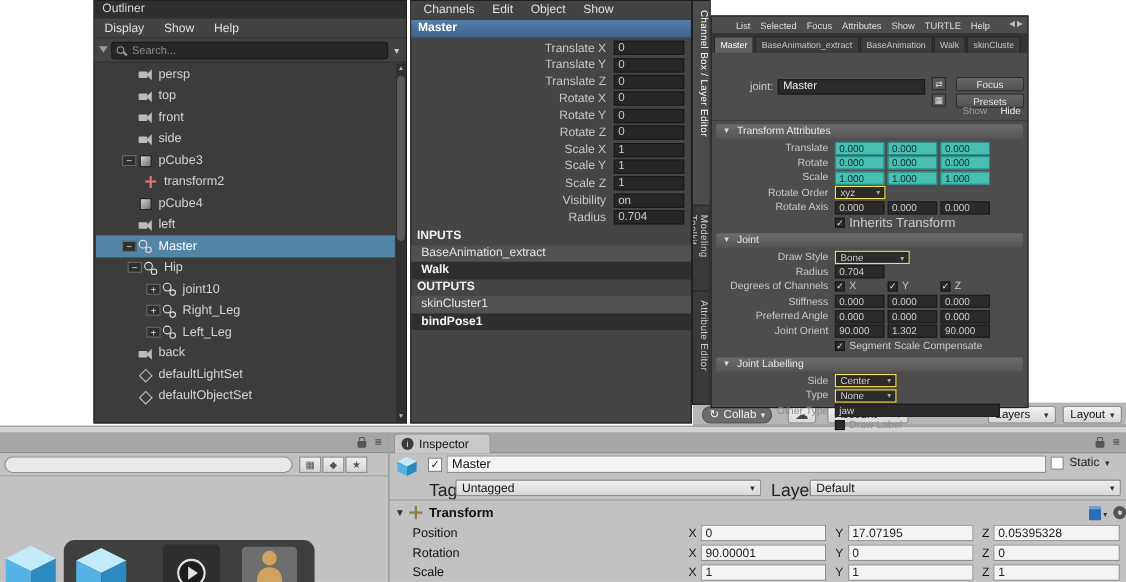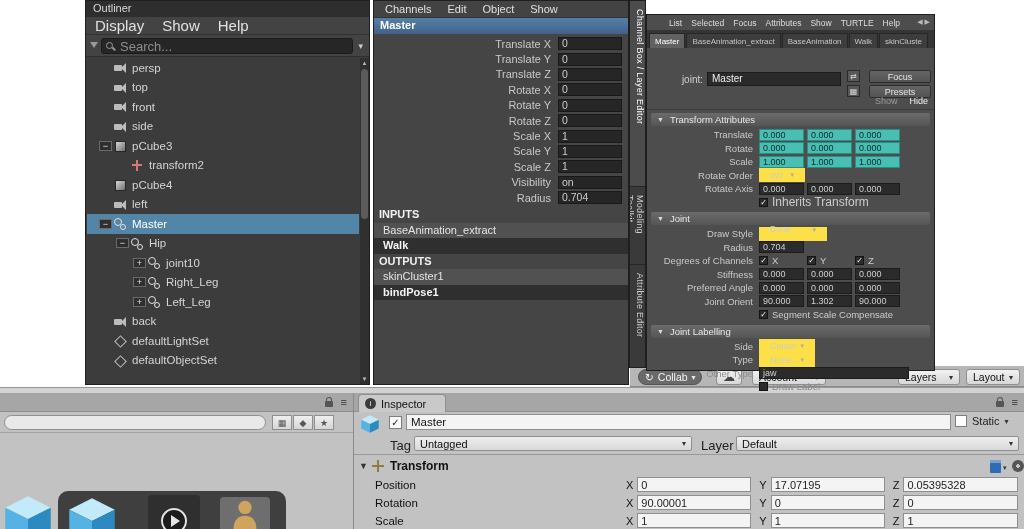--- a/index.html
+++ b/index.html
@@ -64,21 +64,21 @@
   .u-chk { position:absolute; width:13px; height:13px; background:#fdfdfd; border:1px solid #7d7d7d;
            font-size:10px; line-height:11px; text-align:center; color:#222; }
   .name-field { position:absolute; left:52px; top:0; width:545px; height:16px; background:#f4f4f4;
                 border:1px solid #8f8f8f; font-size:11.5px; color:#111; padding:0 4px;
                 font-family:"Liberation Sans","DejaVu Sans",sans-serif; }
   .static-group { position:absolute; left:601px; top:1px; display:flex; align-items:center; gap:5px; }
   .static-chk { position:static; width:12px; height:12px; }
   .static-label { font-size:11px; color:#222; }
   .static-dd { font-size:8px; color:#333; }
   .insp-row2 { position:absolute; left:0; top:43px; width:100%; height:16px; }
-  .tl-label { position:absolute; top:2px; font-size:13px; color:#222; }
+  .tl-label { position:absolute; top:2px; font-size:16px; color:#222; }
   .u-dd { position:absolute; top:0; height:15px; background:linear-gradient(#efefef,#d8d8d8);
           border:1px solid #8f8f8f; border-radius:2px; color:#111; font-size:11px;
           display:flex; align-items:center; justify-content:space-between; padding:0 5px; }
   .u-dd .dd { font-size:8px; color:#333; }
   .insp-sep { position:absolute; left:0; top:61px; width:100%; height:1px; background:#999; }
   .comp-head { position:absolute; left:0; top:64px; width:100%; height:18px; }
   .fold-arrow { position:absolute; left:5px; top:4px; font-size:9px; color:#333; }
   .transform-icon { position:absolute; left:18px; top:3px; width:12px; height:12px; }
   .transform-icon::before { content:""; position:absolute; left:5px; top:0; width:2px; height:12px; background:#8f7b45; }
   .transform-icon::after { content:""; position:absolute; left:0; top:5px; width:12px; height:2px; background:#8f7b45; }
@@ -97,33 +97,33 @@
                 font-size:11px; color:#222; padding:0 3px;
                 font-family:"Liberation Sans","DejaVu Sans",sans-serif; }
 
   
   .mpanel { position:absolute; background:#454545; border:1px solid #1f1f1f; color:#ccc; z-index:5; }
 
   
   .outliner { left:85px; top:0; width:285px; height:385px; background:#3c3c3c; }
   .ol-title { height:16px; background:#2e2e2e; font-size:11px; color:#d8d8d8; padding:1px 7px; }
   .ol-menu { height:18px; background:#434343; display:flex; align-items:center; gap:18px;
-             padding-left:9px; font-size:15px; color:#e0e0e0; border-bottom:1px solid #333; }
+             padding-left:9px; font-size:11px; color:#e0e0e0; border-bottom:1px solid #333; }
   .ol-search { position:relative; height:22px; background:#434343; border-bottom:1px solid #2f2f2f; }
   .filter-icon { position:absolute; left:4px; top:7px; width:0; height:0;
                  border-left:4px solid transparent; border-right:4px solid transparent; border-top:6px solid #9a9a9a; }
   .ol-search input { position:absolute; left:15px; top:3px; width:252px; height:16px; background:#262626;
-                     border:1px solid #1b1b1b; border-radius:3px; color:#bbb; font-size:13px; padding:0 4px 0 18px;
+                     border:1px solid #1b1b1b; border-radius:3px; color:#bbb; font-size:10px; padding:0 4px 0 18px;
                      font-family:"Liberation Sans","DejaVu Sans",sans-serif; }
   .ol-search input::placeholder { color:#8d8d8d; }
   .mag { position:absolute; left:20px; top:7px; width:7px; height:7px; border:1.5px solid #9a9a9a; border-radius:50%; }
   .mag::after { content:""; position:absolute; left:5px; top:5px; width:4px; height:1.5px; background:#9a9a9a; transform:rotate(45deg); }
   .ol-filter-dd { position:absolute; right:6px; top:6px; font-size:9px; color:#cfcfcf; }
   .ol-tree { position:absolute; top:57px; left:1px; right:10px; bottom:1px; overflow:hidden; }
-  .ol-row { height:19.5px; display:flex; align-items:center; padding-left:12px; font-size:11.5px; color:#d4d4d4; }
+  .ol-row { height:19.5px; display:flex; align-items:center; padding-left:24px; font-size:11.5px; color:#d4d4d4; }
   .ol-row.ind-1 { padding-left:29px; }
   .ol-row.ind-2 { padding-left:46px; }
   .ol-row.sel { background:#5285a6; color:#ffffff; }
   .ol-exp { width:13px; height:10px; flex:none; margin-right:1px; text-align:center;
             font-size:9px; line-height:8px; color:#e3e3e3; border:1px solid #6a6a6a; background:#2f2f2f; }
   .ol-exp:empty { border:none; background:transparent; }
   .oli { width:14px; height:13px; position:relative; flex:none; margin-right:5px; }
   .oli-camera::before { content:""; position:absolute; left:1px; top:4px; width:8px; height:6px; background:#bcbcbc; border-radius:1px; }
   .oli-camera::after { content:""; position:absolute; left:8px; top:2px; border-top:5px solid transparent;
                        border-bottom:5px solid transparent; border-right:5px solid #bcbcbc; }
@@ -191,21 +191,21 @@
   .ae-sec { height:13px; margin:3px 4px 2px 4px; background:linear-gradient(#6b6b6b,#555555); border-radius:2px;
             display:flex; align-items:center; padding-left:6px; gap:6px; color:#e8e8e8; font-size:9.5px; }
   .ae-sec .tri { font-size:7px; color:#ddd; }
   .ae-row { display:flex; align-items:center; height:13.5px; }
   .ae-l { width:112px; text-align:right; padding-right:6px; font-size:9.5px; color:#c9c9c9; flex:none; }
   .ae-l.dim, .dim { color:#8c8c8c; }
   .ae-f { width:45px; height:12px; margin-right:3px; font-size:9px; line-height:10px; padding-left:3px; }
   .ae-f.teal { background:#49beb2; color:#0c2b28; border:1px solid #2b8d84; }
   .ae-f.darkf { background:#2b2b2b; color:#cfcfcf; border:1px solid #1c1c1c; }
   .ae-f.wide { width:150px; }
-  .ae-dd { height:12px; background:#2b2b2b; border:7px solid #fde047; color:#ccc; font-size:9px;
+  .ae-dd { height:12px; background:#2b2b2b; border:1px solid #fde047; color:#ccc; font-size:9px;
            display:flex; align-items:center; justify-content:space-between; padding:0 4px; }
   .ae-dd .dd { font-size:7px; color:#aaa; }
   .w46 { width:46px; } .w60 { width:68px;align-items:flex-end; } .w56 { width:56px; }
   .ae-chk { width:9px; height:9px; background:#2b2b2b; border:1px solid #141414; color:#efefef;
             font-size:8px; line-height:8px; text-align:center; margin-right:4px; flex:none; }
   .dofg { width:48px; display:flex; align-items:center; font-size:9.5px; color:#ccc; }
 </style>
 </head>
 <body>
 

